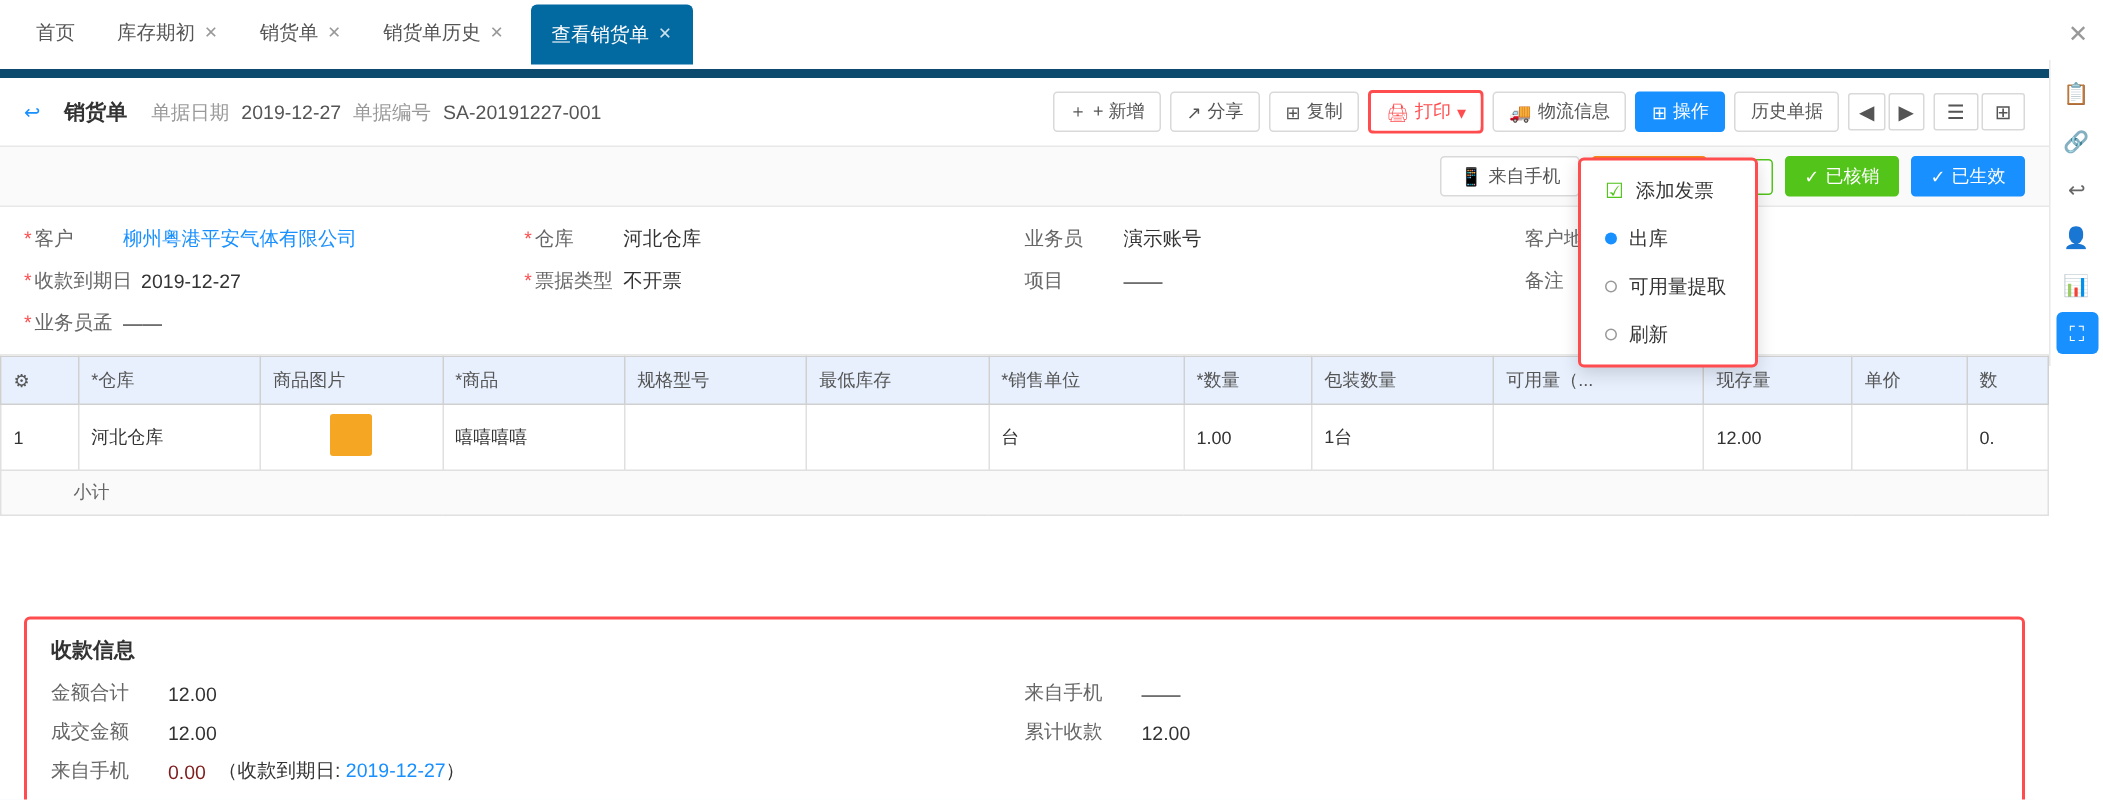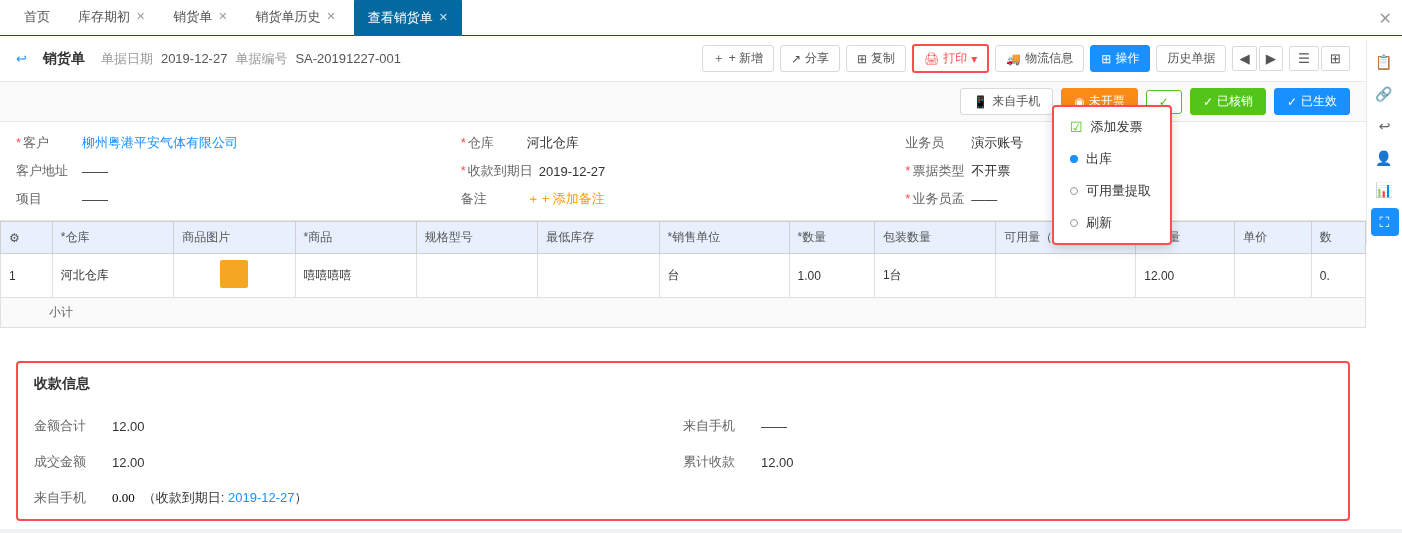--- a/index.html
+++ b/index.html
@@ -1,21 +1,21 @@
 <!DOCTYPE html>
 <html><head>
   <meta charset="utf-8">
   <style>
     * { box-sizing: border-box; margin: 0; padding: 0; }
     body { font-family: "Microsoft YaHei", Arial, sans-serif; font-size: 13px; background: #f0f2f5; color: #333; overflow: hidden; }
 
     
     .tab-bar {
-      display: flex; align-items: center; background: #fff; border-bottom: 1px solid #0c4a6e;
-      padding: 0 10px; height: 36px; position: relative;
+      display: flex; align-items: center; background: #fff; border-bottom: 6px solid #0c4a6e;
+      padding: 0 10px; height: 52px; position: relative;
     }
     .tab-item {
       display: flex; align-items: center; padding: 0 14px; height: 40px; cursor: pointer;
       font-size: 13px; color: #555; border-bottom: 2px solid transparent; white-space: nowrap;
     }
     .tab-item .close-btn {
       margin-left: 6px; color: #999; font-size: 11px; cursor: pointer; line-height: 1;
     }
     .tab-item.green-bg {
       background: #0369a1; color: #fff; border-radius: 4px 4px 0 0; border-bottom: none; margin-left: 4px;
@@ -64,21 +64,21 @@
       display: flex; align-items: center; gap: 4px; padding: 4px 12px;
       border: 1px solid #d9d9d9; border-radius: 3px; background: #fff;
       cursor: pointer; font-size: 12px; color: #555;
     }
     .action-btn.sold-btn { background: #52c41a; color: #fff; border-color: #52c41a; }
     .action-btn.effect-btn { background: #1890ff; color: #fff; border-color: #1890ff; }
 
     
     .form-area {
       padding: 12px 16px; border-bottom: 1px solid #e8e8e8; flex-shrink: 0;
-      display: grid; grid-template-columns: 1fr 1fr 1fr; gap: 10px 0;
+      display: grid; grid-template-columns: 1fr 1fr 1fr 1fr; gap: 10px 0;
     }
     .form-row { display: flex; align-items: center; gap: 6px; }
     .form-label { color: #666; white-space: nowrap; min-width: 60px; }
     .required-star { color: #ff4d4f; margin-right: 2px; }
     .form-value { color: #333; }
     .form-value.link { color: #1890ff; cursor: pointer; }
     .add-note-btn { color: #ff9900; cursor: pointer; display: flex; align-items: center; gap: 2px; }
 
     
     .table-wrapper { flex: 1; overflow: auto; }
@@ -91,26 +91,26 @@
     td {
       padding: 6px 8px; border: 1px solid #e0e0e0; color: #333; white-space: nowrap; font-size: 12px;
     }
     .subtotal-row td { background: #fafafa; color: #666; padding-left: 48px; }
 
     
     .payment-box {
       border: 2px solid #ff4d4f; border-radius: 4px; margin: 8px 16px;
       padding: 12px 16px; background: #fff; flex-shrink: 0;
     }
-    .payment-title { font-weight: 600; font-size: 14px; margin-bottom: 24px; }
-    .payment-grid { display: grid; grid-template-columns: 1fr 1fr; gap: 18px 0; }
+    .payment-title { font-weight: 600; font-size: 14px; margin-bottom: 10px; }
+    .payment-grid { display: grid; grid-template-columns: 1fr 1fr; gap: 8px 0; }
     .payment-row { display: flex; align-items: center; gap: 8px; }
     .payment-label { color: #666; min-width: 70px; }
     .payment-value { color: #333; }
-    .payment-value.red { color: #000000; font-family: Liberation Serif, serif; }
+    .payment-value.red { color: #7f1d1d; }
     .payment-value.date { color: #1890ff; }
 
     
     .dropdown-menu {
       position: absolute; background: #fff; border: 1px solid #e0e0e0;
       border-radius: 4px; box-shadow: 0 4px 12px rgba(0,0,0,0.15);
       z-index: 100; min-width: 120px; padding: 4px 0;
       top: 105px; right: 230px;
     }
     .dropdown-item {

